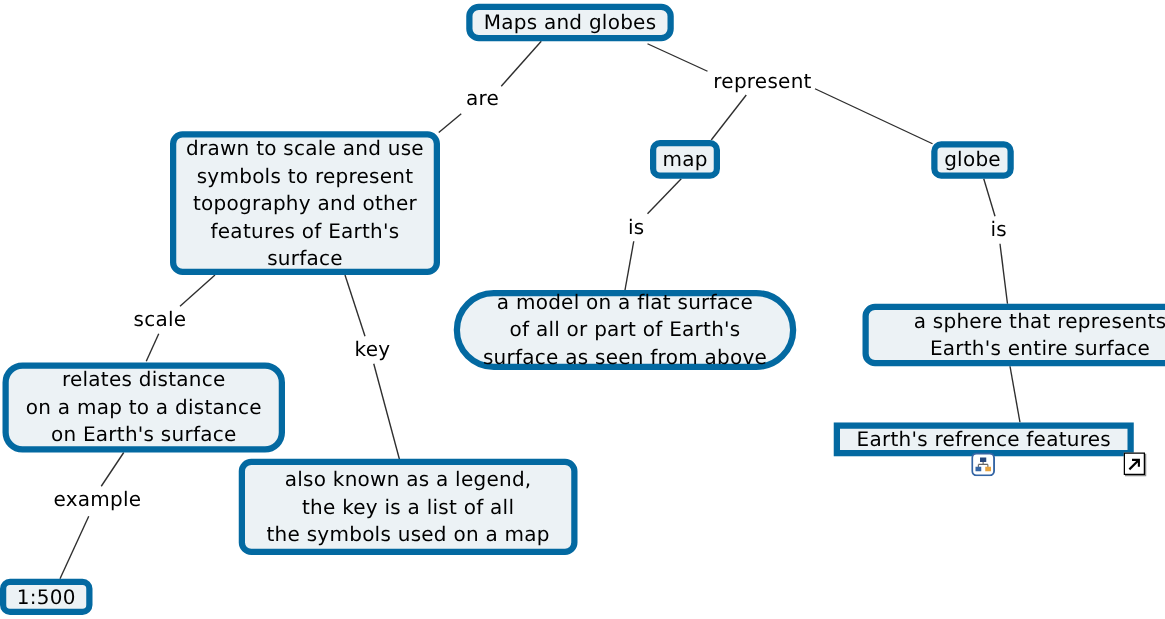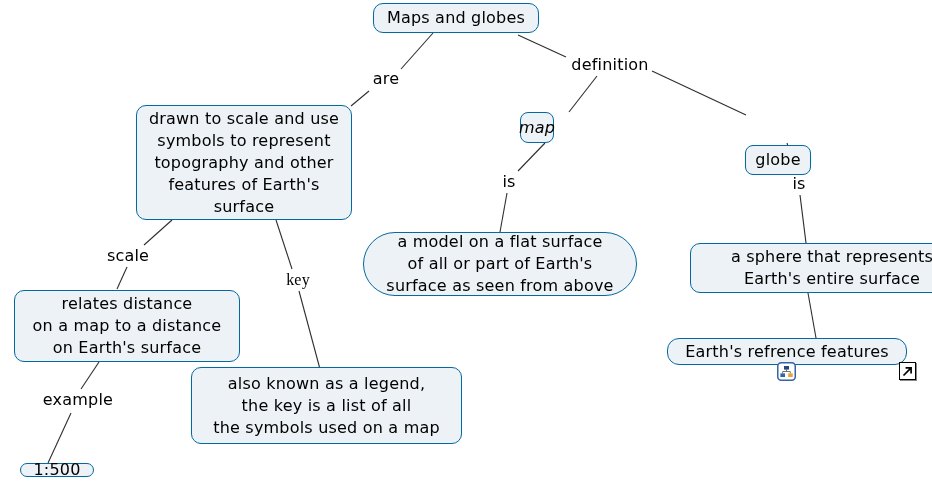--- a/index.html
+++ b/index.html
@@ -18,21 +18,21 @@
     width: 932px; height: 495px;
   }
   #edge-layer line {
     stroke: #2e2e2e;
     stroke-width: 1.1;
   }
   .concept-node {
     position: absolute;
     box-sizing: border-box;
     background: #ecf2f5;
-    border: 1px solid #0369a1;
+    border: 5px solid #0369a1;
     border-radius: 10px;
     display: flex;
     align-items: center;
     justify-content: center;
     text-align: center;
     white-space: pre-line;
     font-size: 16px;
     line-height: 22px;
     letter-spacing: 0.2px;
     padding: 1px 6px;
@@ -87,54 +87,54 @@
   </svg>
 
   <div class="concept-node" style="left:373px; top:3px; width:166px; height:30px;">Maps and globes</div>
 
   <div class="concept-node" style="left:136px; top:105px; width:216px; height:115px;">drawn to scale and use
 symbols to represent
 topography and other
 features of Earth's
 surface</div>
 
-  <div class="concept-node" style="left:520px; top:112px; width:34px; height:31px; border-radius:8px;font-style:italic;">map</div>
+  <div class="concept-node" style="left:520px; top:112px; width:56px; height:31px; border-radius:8px;">map</div>
 
-  <div class="concept-node" style="left:745px; top:113px; width:66px; height:30px; border-radius:8px;margin-top:32px;">globe</div>
+  <div class="concept-node" style="left:745px; top:113px; width:66px; height:30px; border-radius:8px;">globe</div>
 
   <div class="concept-node" style="left:363px; top:232px; width:274px; height:64px;border-radius:32px;">a model on a flat surface
 of all or part of Earth's
 surface as seen from above</div>
 
   <div class="concept-node" style="left:690px; top:243px; width:284px; height:50px;">a sphere that represents
 Earth's entire surface</div>
 
-  <div class="concept-node" style="left:667px; top:338px; width:240px; height:27px; border-radius:12px;">Earth's refrence features</div>
+  <div class="concept-node" style="left:667px; top:338px; width:240px; height:27px; border-radius:0;">Earth's refrence features</div>
 
-  <div class="concept-node" style="left:14px; top:290px; width:226px; height:72px;">relates distance
+  <div class="concept-node" style="left:2px; top:290px; width:226px; height:72px;border-radius:16px;">relates distance
 on a map to a distance
 on Earth's surface</div>
 
-  <div class="concept-node" style="left:20px; top:463px; width:74px; height:14px; border-radius:8px;">1:500</div>
+  <div class="concept-node" style="left:0; top:463px; width:74px; height:29px; border-radius:8px;">1:500</div>
 
   <div class="concept-node" style="left:191px; top:367px; width:271px; height:77px;">also known as a legend,
 the key is a list of all
 the symbols used on a map</div>
 
   <div class="link-label" style="left:368px; top:68px; width:36px;text-align:center;">are</div>
 
-  <div class="link-label" style="left:567px; top:54px; width:86px;">definition</div>
+  <div class="link-label" style="left:567px; top:54px; width:86px;">represent</div>
 
   <div class="link-label" style="left:499px; top:171px; width:20px;">is</div>
 
   <div class="link-label" style="left:789px; top:173px; width:20px;">is</div>
 
   <div class="link-label" style="left:104px; top:245px; width:48px;">scale</div>
 
-  <div class="link-label" style="left:280px; top:269px; width:36px;font-family:Liberation Serif, serif;">key</div>
+  <div class="link-label" style="left:280px; top:269px; width:36px;">key</div>
 
   <div class="link-label" style="left:38px; top:389px; width:80px;">example</div>
 
   <div class="node-icon linked-cmap-box" style="left:777px; top:362px;">
     <svg width="19" height="19" viewBox="0 0 19 19">
       <rect x="0.75" y="0.75" width="17.5" height="17.5" rx="3.5" fill="#ffffff" stroke="#3465a4" stroke-width="1.5"></rect>
       <path d="M9.5 7.5 V9.5 M5.7 9.5 H13.3 M5.7 9.5 V11.5 M13.3 9.5 V11.5" stroke="#666666" stroke-width="0.9" fill="none"></path>
       <rect x="7" y="4" width="5" height="3.6" fill="#27477d"></rect>
       <rect x="3.4" y="11.4" width="4.6" height="3.6" fill="#3465a4"></rect>
       <rect x="11.2" y="11.4" width="4.6" height="3.6" fill="#e8a33d"></rect>

